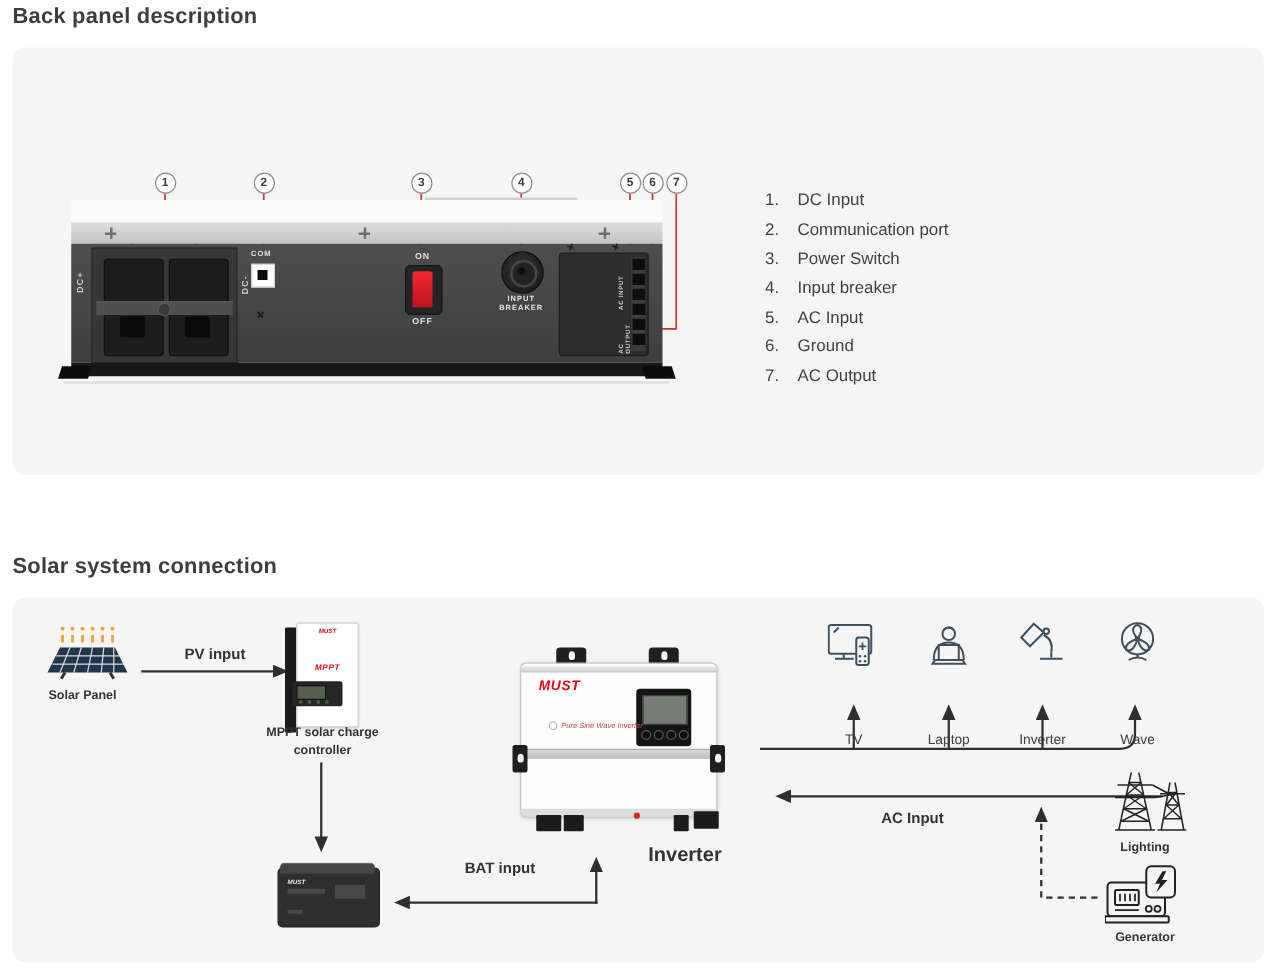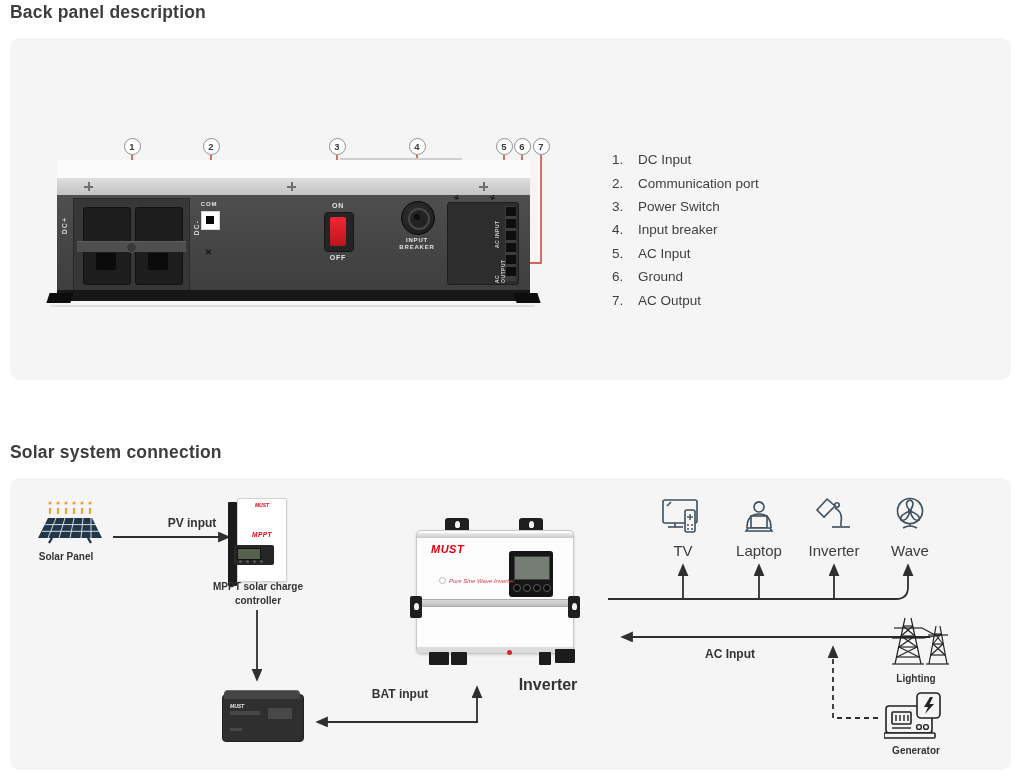--- a/index.html
+++ b/index.html
@@ -43,21 +43,21 @@
   .ac-col{position:absolute;left:57px;top:3px;width:11px;height:75px;background:#3c3c3c;display:flex;flex-direction:column;gap:3px;padding-top:1px;box-sizing:border-box;}
   .ac-sq{width:10px;height:9px;background:#0d0d0d;margin:0 auto;}
   .ac-vlbl{position:absolute;color:#cfcfcf;font-size:5px;font-weight:bold;letter-spacing:.5px;}
   .callout{position:absolute;width:17px;height:17px;border-radius:50%;background:#fff;border:1.4px solid #8f8f8f;color:#3a3a3a;font-size:9.5px;font-weight:bold;display:flex;align-items:center;justify-content:center;top:100px;box-sizing:border-box;}
   
   #legend{position:absolute;left:602px;top:110px;}
   #legend .row{display:flex;height:23.4px;align-items:center;font-size:13.5px;color:#3f3f3f;}
   #legend .num{width:26px;}
   
   .lbl{position:absolute;font-size:10px;font-weight:bold;color:#333;transform:translateX(-50%);white-space:nowrap;text-align:center;line-height:1.35;}
-  .load-lbl{position:absolute;font-size:15px;color:#3c3c3c;transform:translateX(-50%);white-space:nowrap;}
+  .load-lbl{position:absolute;font-size:11px;color:#3c3c3c;transform:translateX(-50%);white-space:nowrap;margin-top:44px;}
   
   #mppt{position:absolute;left:218px;top:20px;width:62px;height:92px;}
   .mppt-bracket{position:absolute;left:0;top:4px;width:9px;height:84px;background:#1b1b1b;border-radius:1px;}
   .mppt-body{position:absolute;left:9px;top:0;width:48px;height:82px;background:#fff;border:1px solid #d2d2d2;border-radius:2px;box-shadow:0 1px 2px rgba(0,0,0,.12);}
   .mppt-brand{position:absolute;left:0;top:3px;width:100%;text-align:center;color:#e60012;font-size:5px;font-weight:bold;font-style:italic;}
   .mppt-model{position:absolute;left:0;top:32px;width:100%;text-align:center;color:#e60012;font-size:6.5px;font-weight:bold;font-style:italic;letter-spacing:.5px;}
   .mppt-disp{position:absolute;left:-4px;top:46px;width:40px;height:20px;background:#262626;border-radius:2px;}
   .mppt-screen{position:absolute;left:3px;top:3px;width:22px;height:10px;background:#55614e;border:1px solid #111;}
   .mppt-dot{position:absolute;top:15px;width:3px;height:3px;border-radius:50%;background:#555;}
   
@@ -257,21 +257,21 @@
         <line x1="46" y1="18" x2="42" y2="38"></line>
         <line x1="55" y1="18" x2="53" y2="38"></line>
         <line x1="63" y1="18" x2="63" y2="38"></line>
     </g>
     <g stroke="#22364a" stroke-width="2.4">
         <line x1="24" y1="38" x2="21" y2="43"></line>
         <line x1="60" y1="38" x2="63" y2="43"></line>
       </g>
   </svg>
   <div class="lbl" style="left:56px;top:72px;">Solar Panel</div>
-  <div class="lbl" style="left:162px;top:37px;font-size:12px;margin-left:20px;">PV input</div>
+  <div class="lbl" style="left:162px;top:37px;font-size:12px;">PV input</div>
 
   <div id="mppt">
     <div class="mppt-bracket"></div>
     <div class="mppt-body">
       <div class="mppt-brand">MUST</div>
       <div class="mppt-model">MPPT</div>
       <div class="mppt-disp">
         <div class="mppt-screen"></div>
         <div class="mppt-dot" style="left:5px;"></div>
         <div class="mppt-dot" style="left:12px;"></div>

